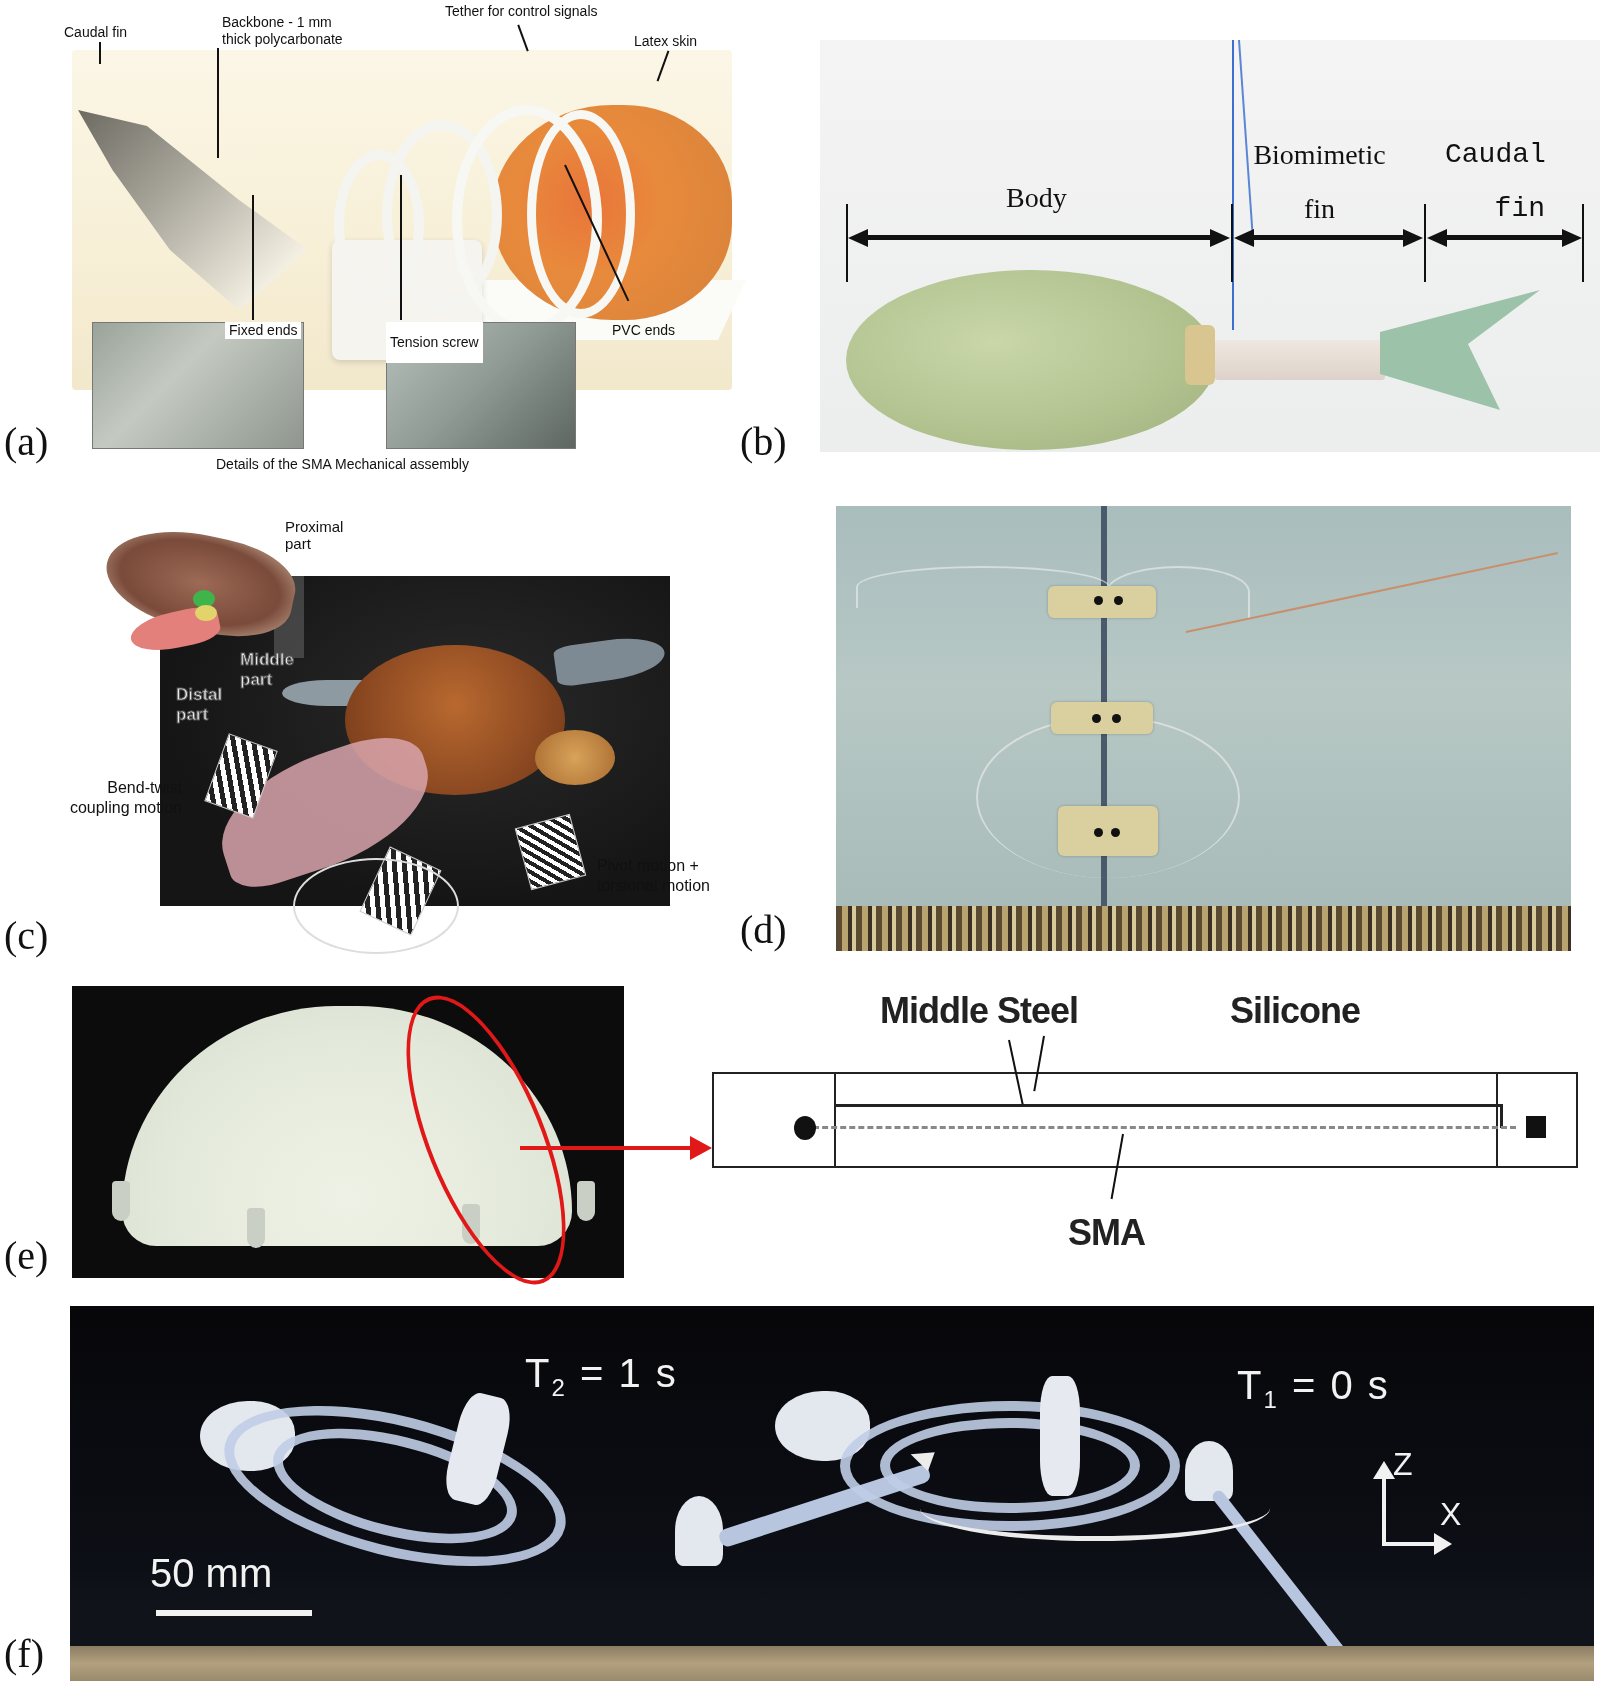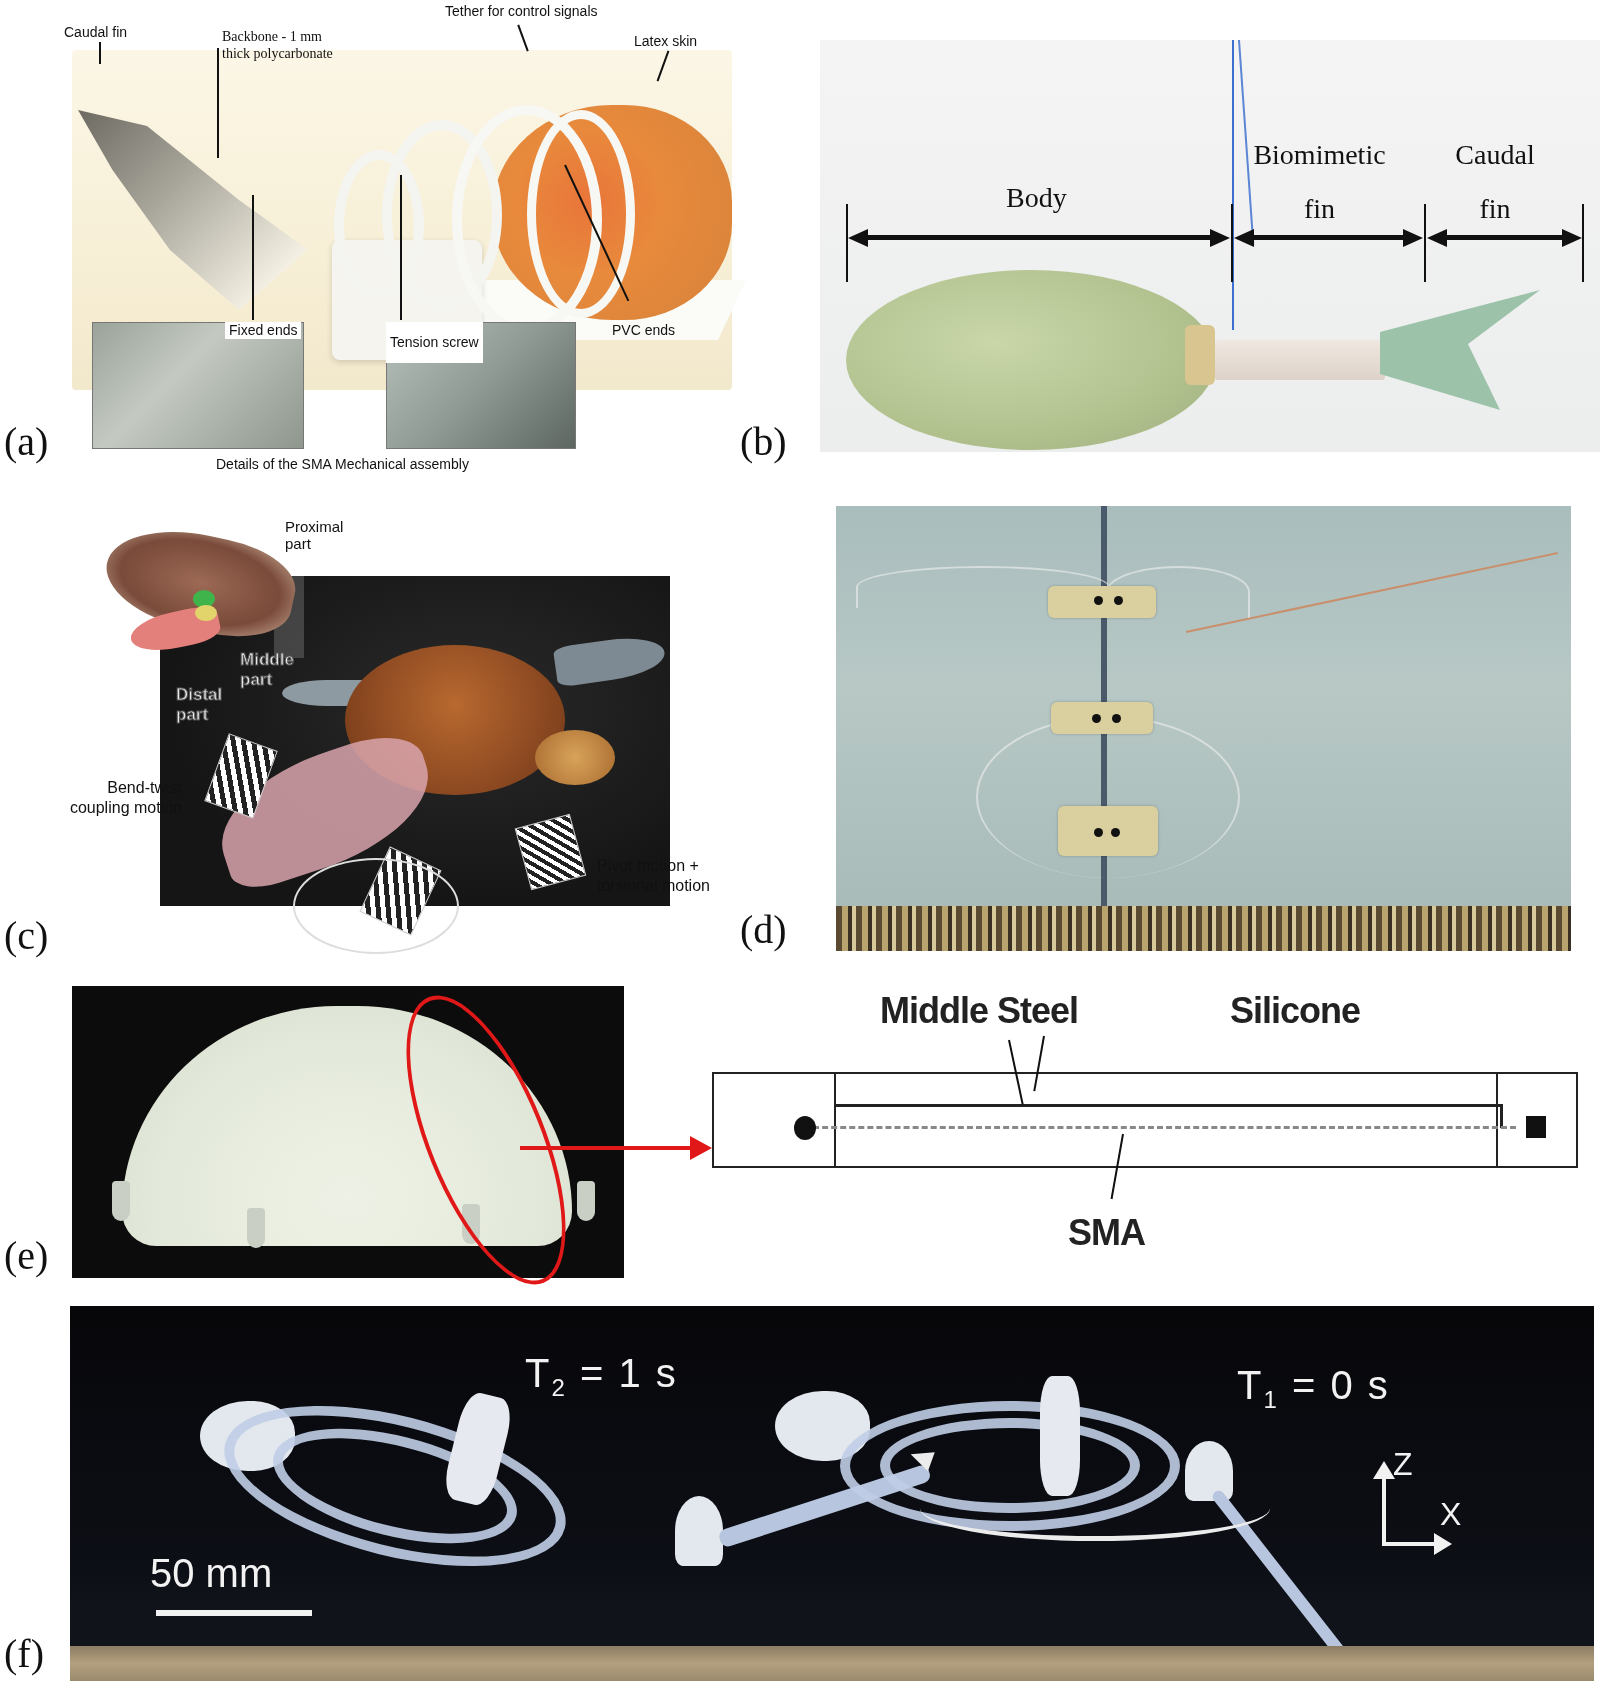--- a/index.html
+++ b/index.html
@@ -77,21 +77,21 @@
     <div id="a-skin"></div>
     <div id="a-base"></div>
     <div id="a-ring1"></div>
     <div id="a-ring2"></div>
     <div id="a-ring3"></div>
     <div id="a-ring4"></div>
   </div>
 
   <div class="abs sans-s" style="left:-8px;top:14px;">Caudal fin</div>
   <div class="arrow-line" style="left:27px;top:32px;width:2px;height:22px;"></div>
-  <div class="abs sans-s" style="left:150px;top:18px;font-family:Liberation Serif, serif;">
+  <div class="abs sans-s" style="left:150px;top:4px;">
     <div>Backbone - 1 mm</div>
     <div>thick polycarbonate</div>
   </div>
   <div class="arrow-line" style="left:145px;top:38px;width:2px;height:110px;"></div>
   <div class="abs sans-s" style="left:373px;top:-7px;">Tether for control signals</div>
   <div class="arrow-line" style="left:450px;top:14px;width:2px;height:28px;transform:rotate(-20deg);"></div>
   <div class="abs sans-s" style="left:562px;top:23px;">Latex skin</div>
   <div class="arrow-line" style="left:590px;top:40px;width:2px;height:32px;transform:rotate(20deg);"></div>
   <div class="arrow-line" style="left:180px;top:185px;width:2px;height:125px;"></div>
   <div class="arrow-line" style="left:328px;top:165px;width:2px;height:145px;"></div>
@@ -126,21 +126,21 @@
 <div class="arrowhead-l" style="left:1234px;top:229px;"></div>
 <div class="arrowhead-r" style="left:1403px;top:229px;"></div>
 <div class="dim-arrow" style="left:1445px;top:235px;width:118px;"></div>
 <div class="arrowhead-l" style="left:1427px;top:229px;"></div>
 <div class="arrowhead-r" style="left:1562px;top:229px;"></div>
 <div class="abs serif-l" style="left:1006px;top:182px;">Body</div>
 <div class="abs serif-l" style="left:1252px;top:128px;text-align:center;width:135px;line-height:54px;">
   <div>Biomimetic</div>
   <div>fin</div>
 </div>
-<div class="abs serif-l" style="left:1445px;top:128px;text-align:center;width:100px;line-height:54px;">
+<div class="abs serif-l" style="left:1445px;top:128px;text-align:right;width:100px;line-height:54px;font-family:Liberation Mono, monospace;">
   <div>Caudal</div>
   <div>fin</div>
 </div>
 <div class="plabel" style="left:740px;top:418px;">(b)</div>
 
 <div id="c-bg" class="abs"></div>
 <div class="abs" style="left:274px;top:576px;width:30px;height:82px;background:rgba(255,255,255,0.18);"></div>
 <div class="abs" style="left:105px;top:535px;width:190px;height:95px;background:radial-gradient(ellipse,#9c6a55 0%,#7a4a3a 60%,#d9c1a8 100%);border-radius:50% 40% 40% 50%;transform:rotate(12deg);"></div>
 <div class="abs" style="left:130px;top:612px;width:90px;height:36px;background:#e4807c;border-radius:60% 40% 40% 60%;transform:rotate(-12deg);"></div>
 <div class="abs" style="left:193px;top:590px;width:22px;height:18px;background:#3fb44b;border-radius:50%;"></div>

